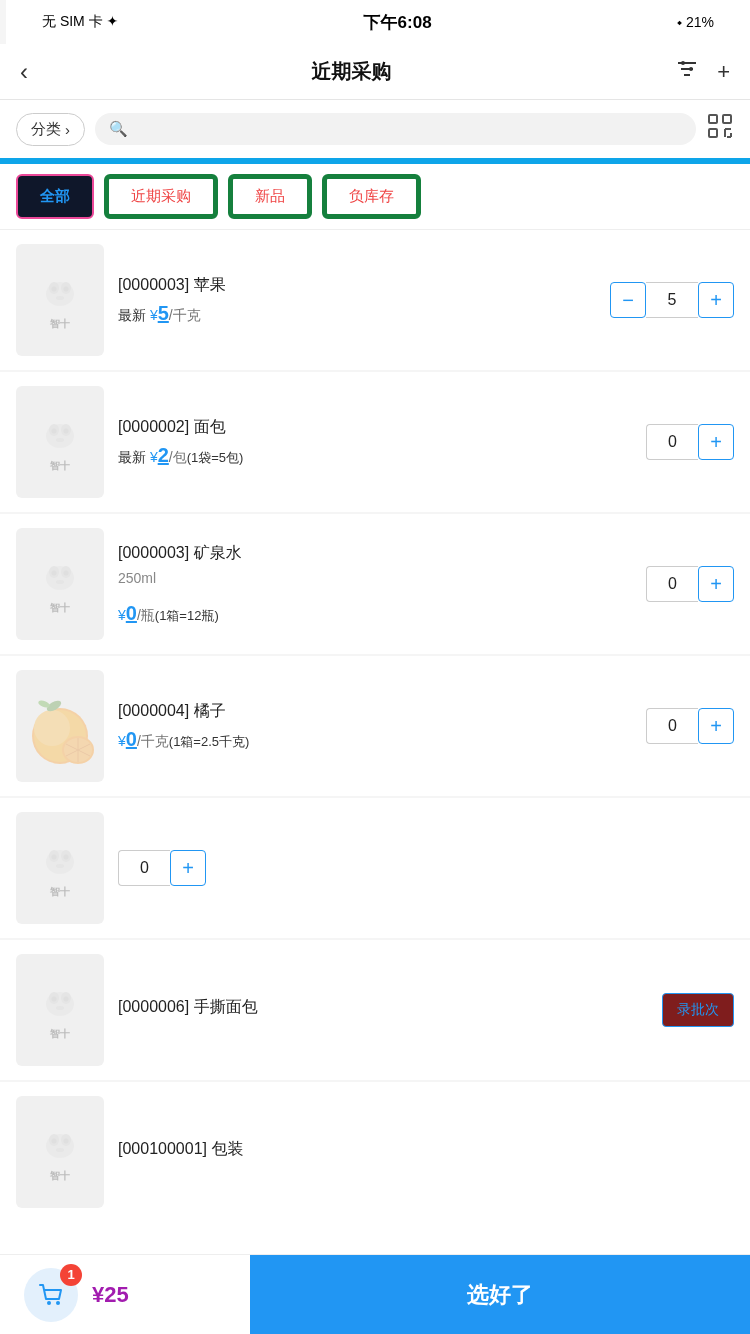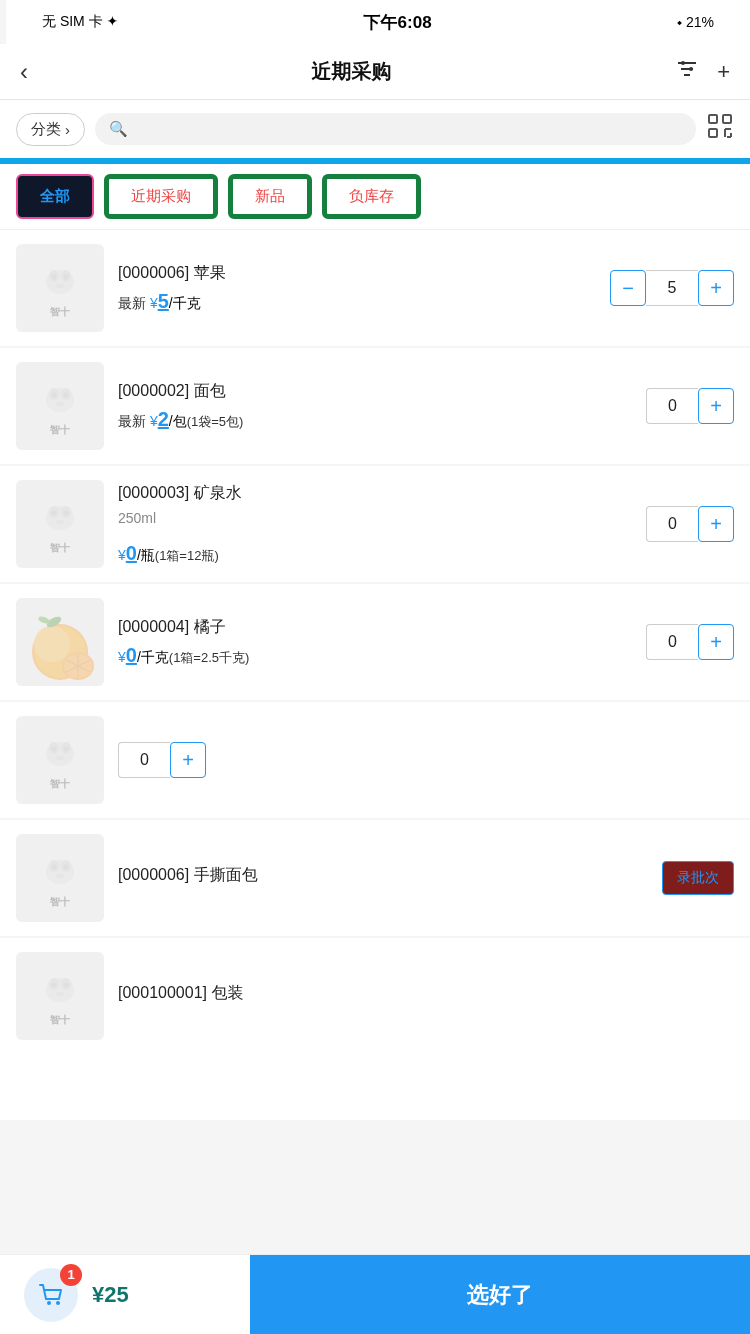--- a/index.html
+++ b/index.html
@@ -117,36 +117,36 @@
     .product-item {
       background: #fff;
       margin-bottom: 2px;
       display: flex;
       align-items: center;
       padding: 14px 16px;
       gap: 14px;
     }
     .product-image {
       width: 88px;
-      height: 88px;
+      height: 112px;
       background: #f0f0f0;
       border-radius: 6px;
       display: flex;
       align-items: center;
       justify-content: center;
       flex-shrink: 0;
       overflow: hidden;
     }
     .product-image svg { opacity: 0.3; }
     .product-info { flex: 1; }
     .product-name { font-size: 16px; color: #222; margin-bottom: 6px; font-weight: 500; }
     .product-spec { font-size: 14px; color: #888; margin-bottom: 16px; }
     .product-price { font-size: 14px; color: #333; }
     .price-value { color: #2196f3; font-size: 20px; font-weight: 700; text-decoration: underline; }
-    .price-unit { color: #000000; font-size: 14px; }
+    .price-unit { color: #737373; font-size: 14px; }
     .price-note { color: #333; font-size: 13px; text-align: center; }
     .product-controls { display: flex; align-items: center; gap: 0; flex-shrink: 0; }
     .qty-btn {
       width: 36px;
       height: 36px;
       border: 1.5px solid #2196f3;
       background: #fff;
       color: #2196f3;
       font-size: 20px;
       display: flex;
@@ -216,21 +216,21 @@
       height: 22px;
       background: #f44336;
       border-radius: 50%;
       color: #fff;
       font-size: 13px;
       font-weight: 700;
       display: flex;
       align-items: center;
       justify-content: center;
     }
-    .cart-total { font-size: 22px; font-weight: 700; color: #0f766e; }
+    .cart-total { font-size: 22px; font-weight: 700; color: #a21caf; }
     .confirm-btn {
       flex: 1;
       height: 80px;
       background: #2196f3;
       border: none;
       color: #fff;
       font-size: 22px;
       font-weight: 600;
       cursor: pointer;
     }
@@ -313,21 +313,21 @@
           <ellipse cx="16" cy="18" rx="5" ry="6" fill="#ccc"></ellipse>
           <ellipse cx="28" cy="18" rx="5" ry="6" fill="#ccc"></ellipse>
           <circle cx="16" cy="19" r="2.5" fill="#bbb"></circle>
           <circle cx="28" cy="19" r="2.5" fill="#bbb"></circle>
           <ellipse cx="22" cy="28" rx="4" ry="2" fill="#ccc"></ellipse>
         </svg>
         <span style="font-size:10px;color:#bbb;font-weight:600;">智十</span>
       </div>
     </div>
     <div class="product-info">
-      <div class="product-name">[0000006] 苹果</div>
+      <div class="product-name">[0000003] 苹果</div>
       <div class="product-price">
         <span style="color:#333;font-size:14px;">最新 </span>
         <span style="color:#2196f3;font-size:14px;">¥</span><span class="price-value">5</span><span class="price-unit">/千克</span>
       </div>
     </div>
     <div class="product-controls">
       <button class="qty-btn">−</button>
       <input class="qty-input" value="5" style="">
       <button class="qty-btn">+</button>
     </div>

